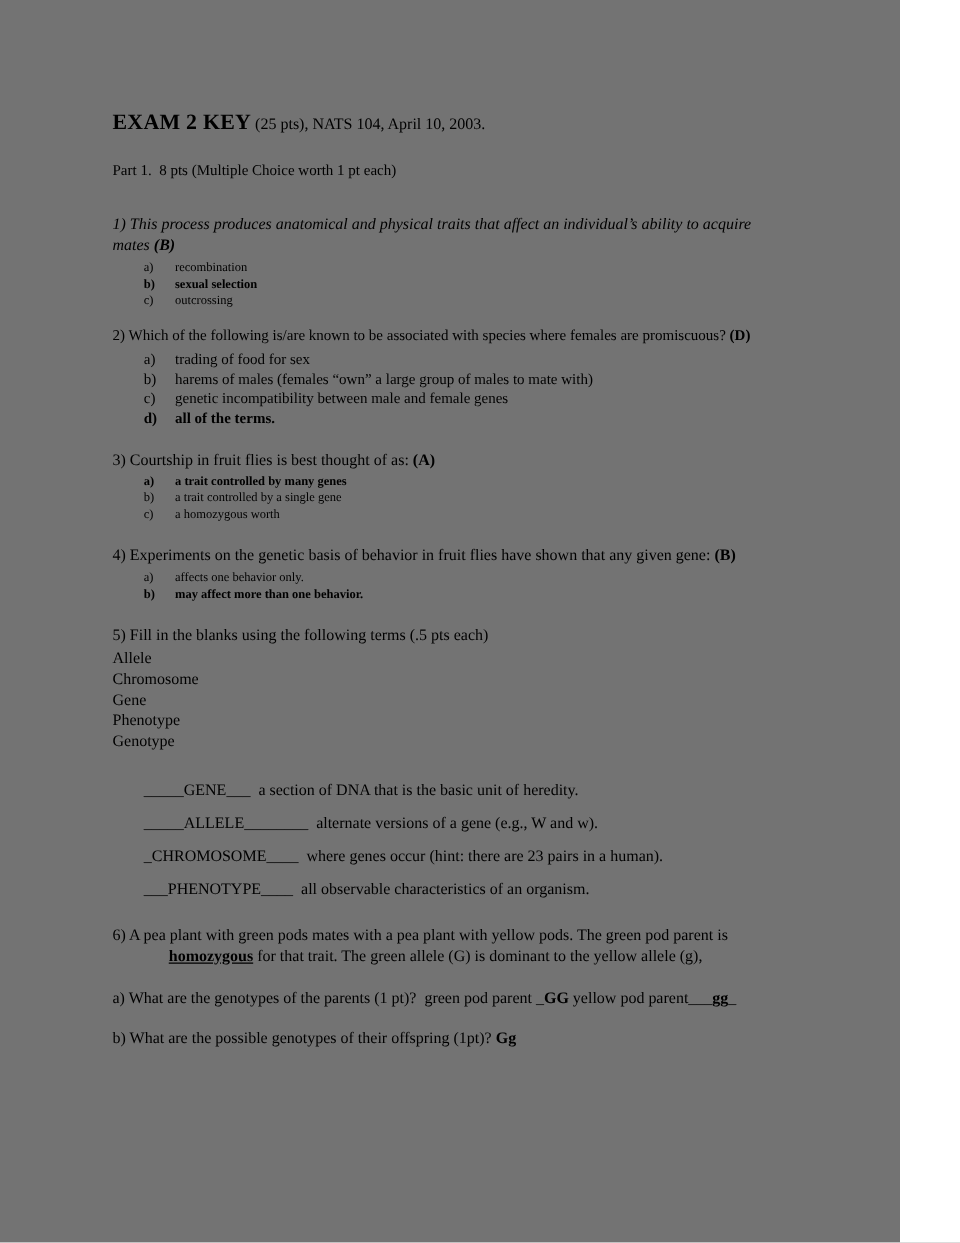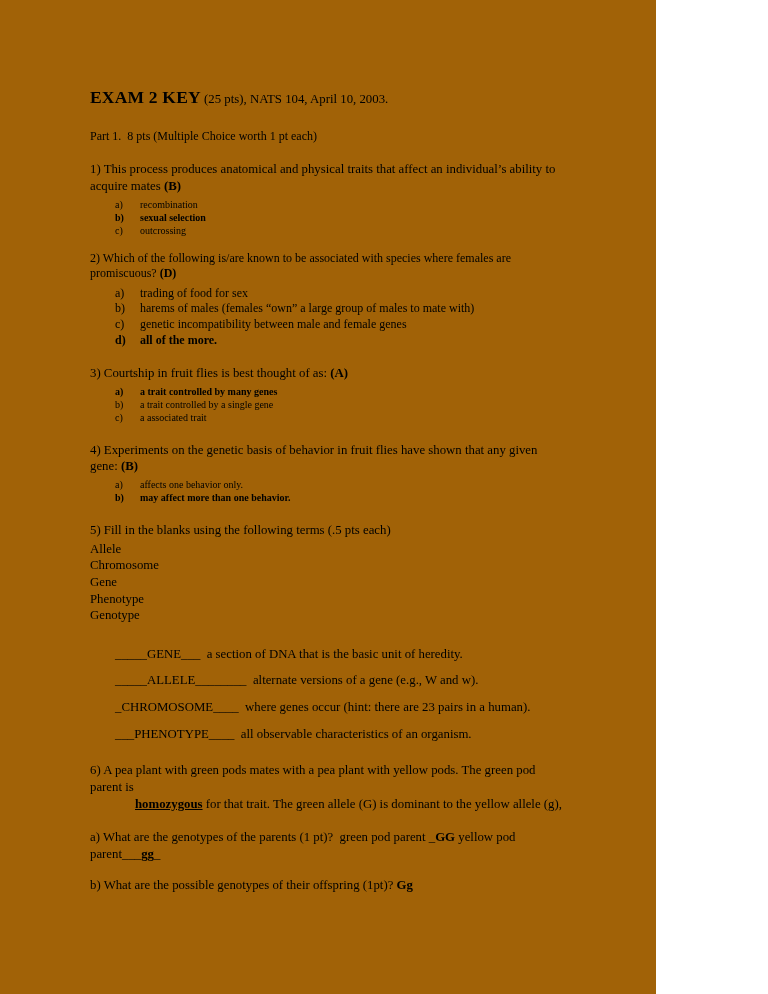--- a/index.html
+++ b/index.html
@@ -4,57 +4,57 @@
 <style>
   html, body { margin: 0; padding: 0; background: #ffffff; }
   body {
     width: 768px; height: 994px;
     font-family: "Liberation Serif", "DejaVu Serif", serif;
     color: #000000;
     overflow: hidden;
   }
   .page {
     box-sizing: border-box;
-    width: 656px; min-height: 994px;
+    width: 720px; min-height: 994px;
     padding: 86px 90px 40px 90px;
-    background: #a16207;
+    background: #737373;
   }
   .para { font-size: 12.8px; line-height: 1.3; }
   .options { font-size: 10px; line-height: 1.3; }
   .sz-lg { font-size: 12px; }
   .sz-xl { font-size: 17.5px; letter-spacing: 0.2px; }
   .option-row { padding-left: 25px; }
   .option-label { display: inline-block; min-width: 25px; }
   .b { font-weight: bold; }
   .u { text-decoration: underline; }
 </style>
 </head>
 <body>
 
 <div class="page" id="doc">
     <div class="para"><span class="b sz-xl">EXAM 2 KEY</span><span> (25 pts), NATS 104, April 10, 2003.</span></div>
     <div class="para sz-lg" style="margin-top: 20px;"><span>Part 1.&nbsp; 8 pts (Multiple Choice worth 1 pt each)</span></div>
-    <div class="para" style="margin-top: 17px;"><span>1) This process produces anatomical and physical traits that affect an individual’s ability to acquire mates </span><span class="b">(B)</span></div>
+    <div class="para" style="margin-top: 27px; font-style: italic;"><span>1) This process produces anatomical and physical traits that affect an individual’s ability to acquire mates </span><span class="b">(B)</span></div>
     <div class="options" style="margin-top: 3px;">
       <div class="option-row"><span class="option-label">a)</span><span><span>recombination</span></span></div>
       <div class="option-row"><span class="option-label b">b)</span><span><span class="b">sexual selection</span></span></div>
       <div class="option-row"><span class="option-label">c)</span><span><span>outcrossing</span></span></div>
     </div>
     <div class="para sz-lg" style="margin-top: 14px;"><span>2) Which of the following is/are known to be associated with species where females are promiscuous? </span><span class="b">(D)</span></div>
     <div class="options sz-lg" style="margin-top: 4px;">
       <div class="option-row"><span class="option-label">a)</span><span><span>trading of food for sex</span></span></div>
       <div class="option-row"><span class="option-label">b)</span><span><span>harems of males (females “own” a large group of males to mate with)</span></span></div>
       <div class="option-row"><span class="option-label">c)</span><span><span>genetic incompatibility between male and female genes</span></span></div>
-      <div class="option-row"><span class="option-label b">d)</span><span><span class="b">all of the more.</span></span></div>
+      <div class="option-row"><span class="option-label b">d)</span><span><span class="b">all of the terms.</span></span></div>
     </div>
     <div class="para" style="margin-top: 17px;"><span>3) Courtship in fruit flies is best thought of as: </span><span class="b">(A)</span></div>
     <div class="options" style="margin-top: 3px;">
       <div class="option-row"><span class="option-label b">a)</span><span><span class="b">a trait controlled by many genes</span></span></div>
       <div class="option-row"><span class="option-label">b)</span><span><span>a trait controlled by a single gene</span></span></div>
-      <div class="option-row"><span class="option-label">c)</span><span><span>a associated trait</span></span></div>
+      <div class="option-row"><span class="option-label">c)</span><span><span>a homozygous worth</span></span></div>
     </div>
     <div class="para" style="margin-top: 18px;"><span>4) Experiments on the genetic basis of behavior in fruit flies have shown that any given gene: </span><span class="b">(B)</span></div>
     <div class="options" style="margin-top: 3px;">
       <div class="option-row"><span class="option-label">a)</span><span><span>affects one behavior only.</span></span></div>
       <div class="option-row"><span class="option-label b">b)</span><span><span class="b">may affect more than one behavior.</span></span></div>
     </div>
     <div class="para" style="margin-top: 18px;"><span>5) Fill in the blanks using the following terms (.5 pts each)</span></div>
     <div class="para" style="margin-top: 2px;"><span>Allele</span></div>
     <div class="para"><span>Chromosome</span></div>
     <div class="para"><span>Gene</span></div>

